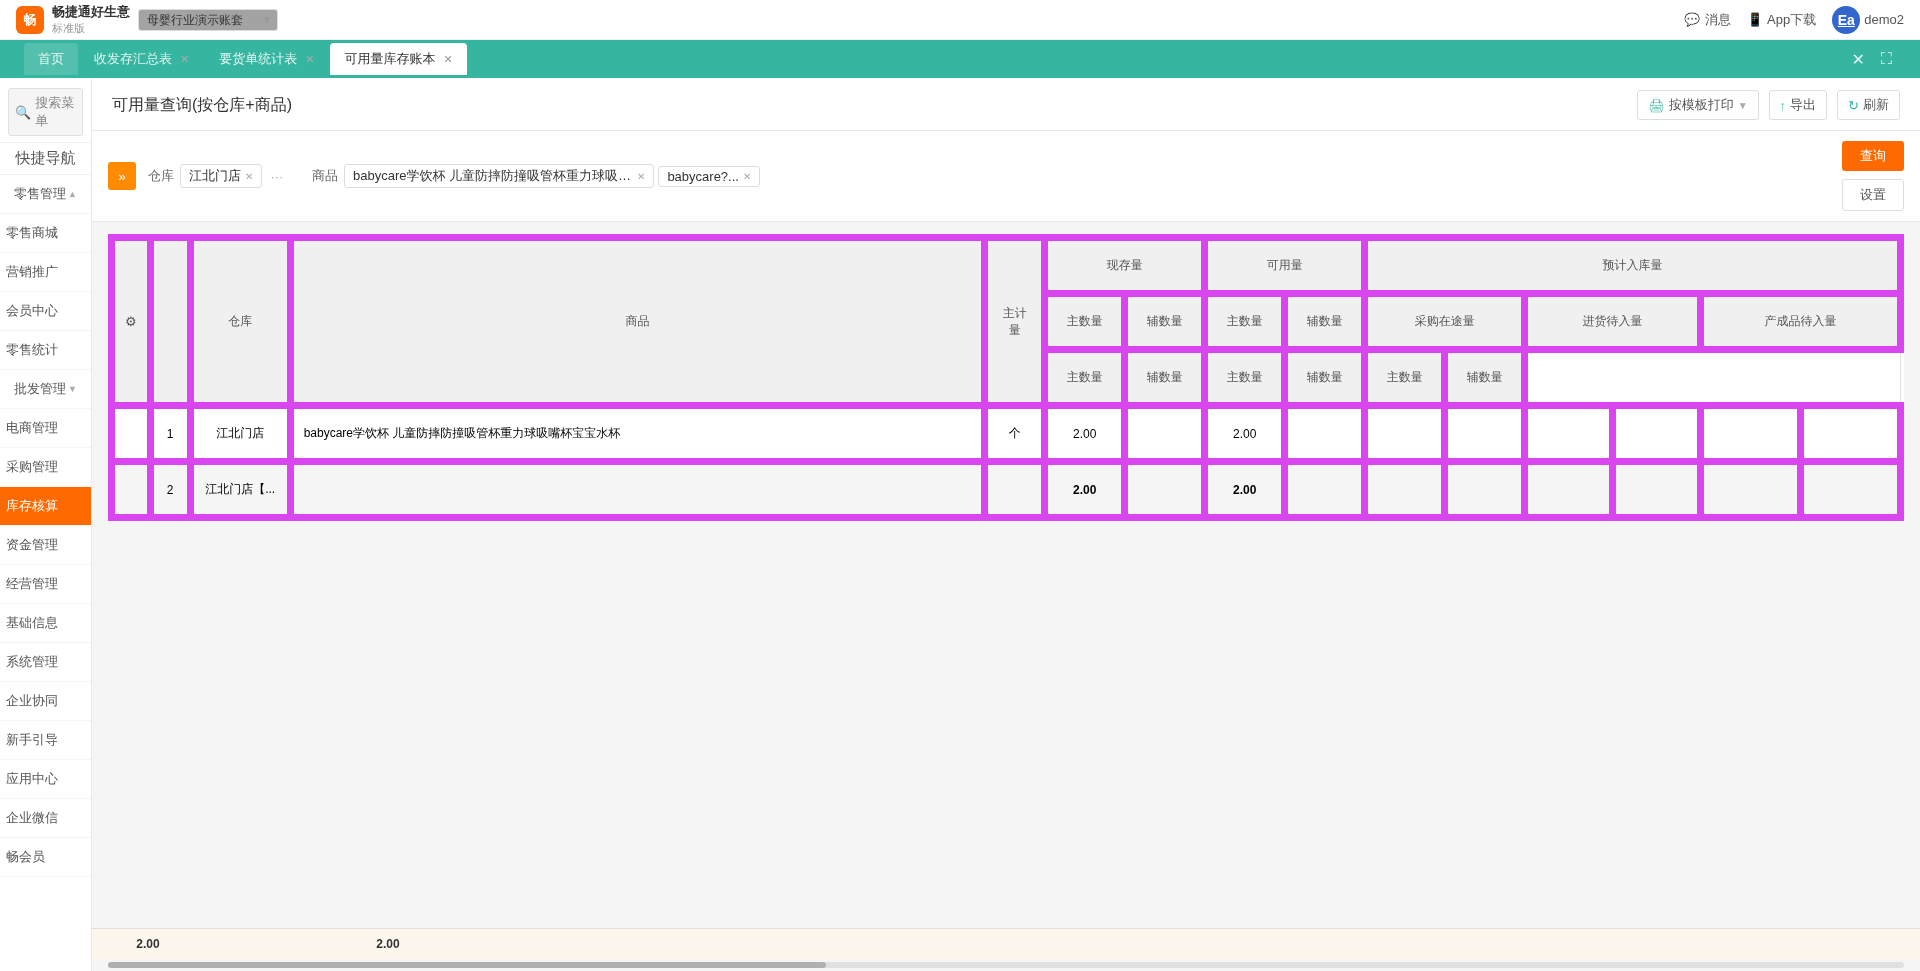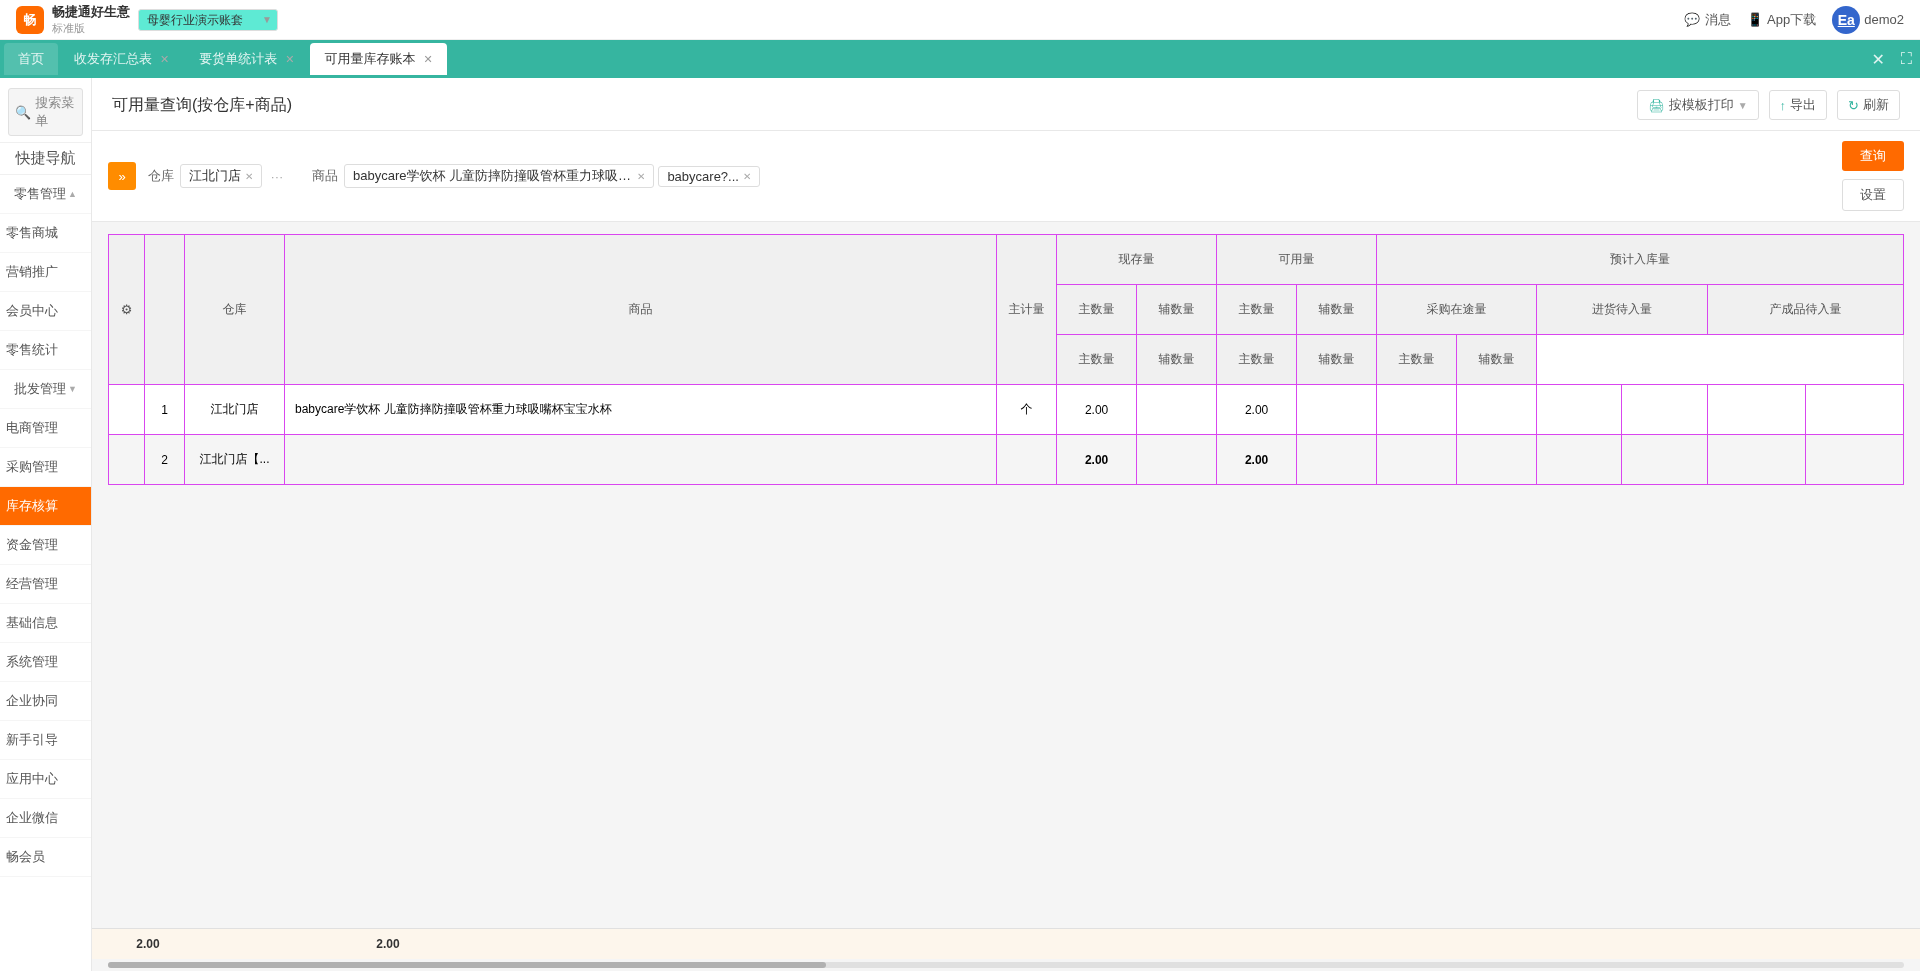--- a/index.html
+++ b/index.html
@@ -17,39 +17,39 @@
       flex-shrink: 0;
     }
     .top-bar-left { display: flex; align-items: center; gap: 8px; }
     .logo-icon { width: 28px; height: 28px; border-radius: 6px; background: #ff6a00; display: flex; align-items: center; justify-content: center; color: #fff; font-size: 12px; font-weight: bold; }
     .industry-select {
       border: 1px solid #ddd;
       border-radius: 3px;
       padding: 3px 24px 3px 8px;
       font-size: 12px;
       color: #333;
-      background: #5eead4;
+      background: #a3a3a3;
       appearance: none;
       cursor: pointer;
       min-width: 140px;
       position: relative;
     }
     .select-wrapper { position: relative; display: inline-flex; align-items: center; }
     .select-arrow { position: absolute; right: 6px; color: #999; font-size: 10px; pointer-events: none; }
     .top-bar-right { display: flex; align-items: center; gap: 16px; }
     .top-right-item { display: flex; align-items: center; gap: 4px; color: #555; font-size: 12px; cursor: pointer; }
     .avatar { width: 28px; height: 28px; border-radius: 50%; background: #36c; display: flex; align-items: center; justify-content: center; color: #fff; font-size: 11px; overflow: hidden; }
 
     
     .nav-tabs {
       background: #36b5a0;
       height: 38px;
       display: flex;
       align-items: center;
-      padding: 0 4px;
+      padding: 0 24px;
       flex-shrink: 0;
       gap: 2px;
     }
     .nav-tab {
       display: flex;
       align-items: center;
       gap: 6px;
       padding: 6px 14px;
       border-radius: 4px 4px 0 0;
       cursor: pointer;
@@ -223,21 +223,21 @@
       overflow: auto;
       padding: 12px 16px;
     }
     .data-table {
       width: 100%;
       border-collapse: collapse;
       background: #fff;
       border: 1px solid #e0e0e0;
     }
     .data-table th, .data-table td {
-      border: 1px solid #d946ef;
+      border: 7px solid #d946ef;
       padding: 16px 10px;
       text-align: center;
       font-size: 12px;
     }
     .data-table thead th {
       background: #f0f0f0;
       color: #555;
       font-weight: 500;
     }
     .data-table tbody tr:nth-child(odd) { background: #fff; }

